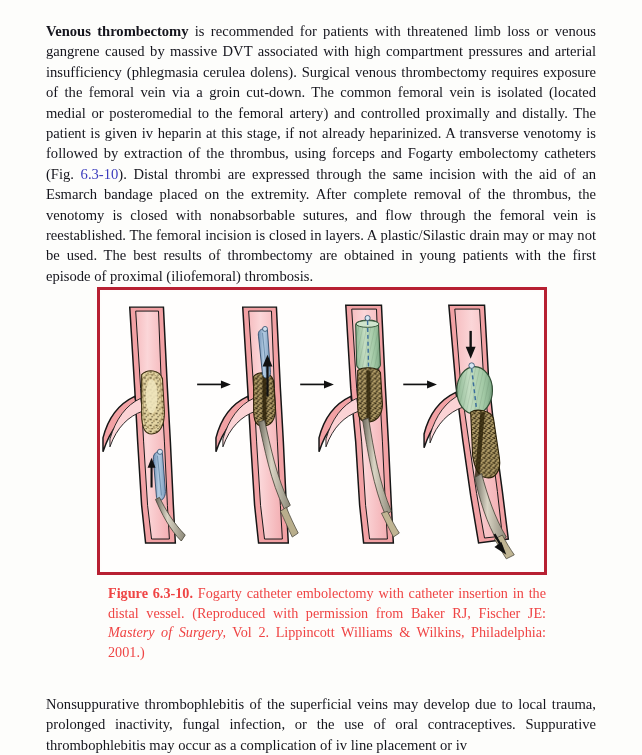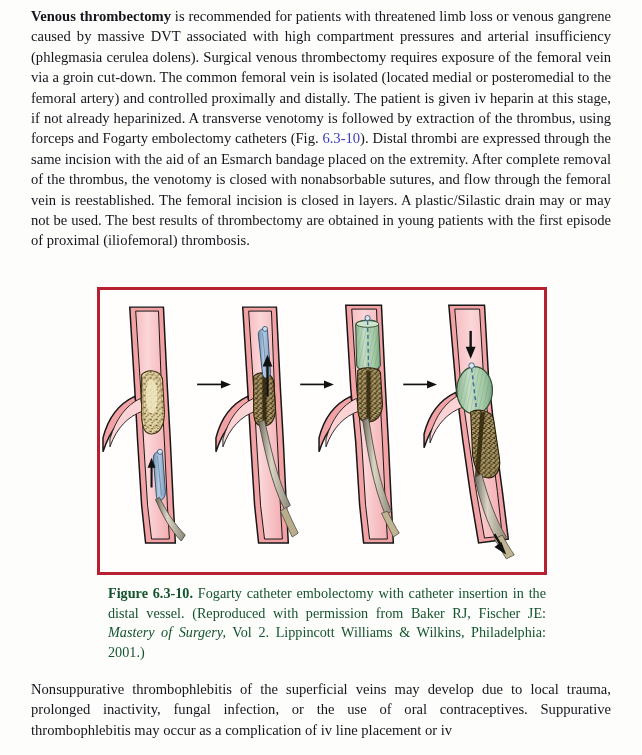--- a/index.html
+++ b/index.html
@@ -15,21 +15,21 @@
     font-family: "Liberation Serif", "DejaVu Serif", serif;
     background: #fdfdfb;
     color: #1a1a22;
   }
   .page {
     position: absolute;
     inset: 0;
     padding: 0;
   }
   p.body-par {
-    margin: 1px;
+    margin: 16px;
     font-size: 14.6px;
     line-height: 20.4px;
     text-align: justify;
     text-justify: inter-word;
     hyphens: none;
     color: #15151d;
   }
   .par-top {
     position: absolute;
     left: 30px;
@@ -77,21 +77,21 @@
     height: 100%;
   }
   .caption {
     position: absolute;
     left: 108px;
     width: 438px;
     top: 584px;
     font-size: 14.2px;
     line-height: 19.6px;
     text-align: justify;
-    color: #14532d;
+    color: #ef4444;
   }
   .caption .figlabel { font-weight: bold; }
   .caption .ital { font-style: italic; }
 </style>
 </head>
 <body>
 
 <div class="page">
 
   <div class="par-top">

